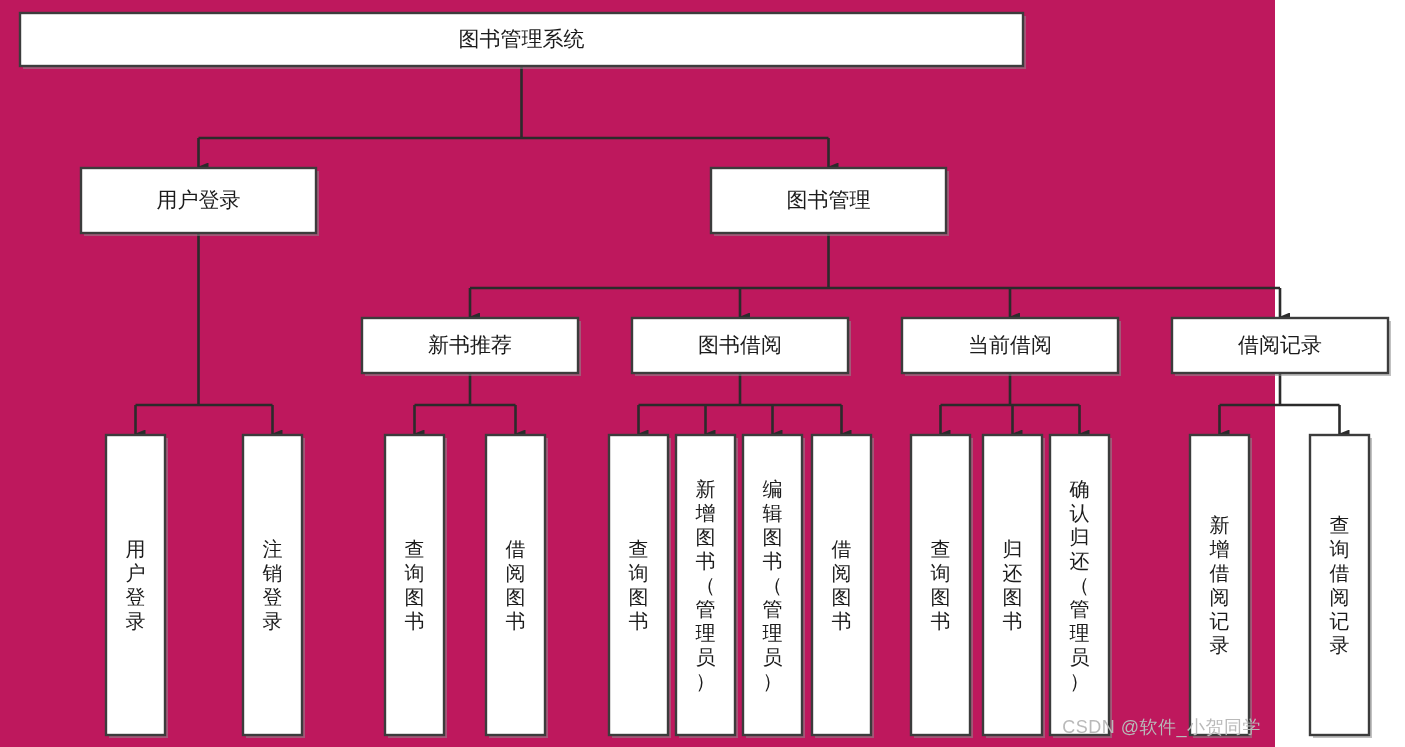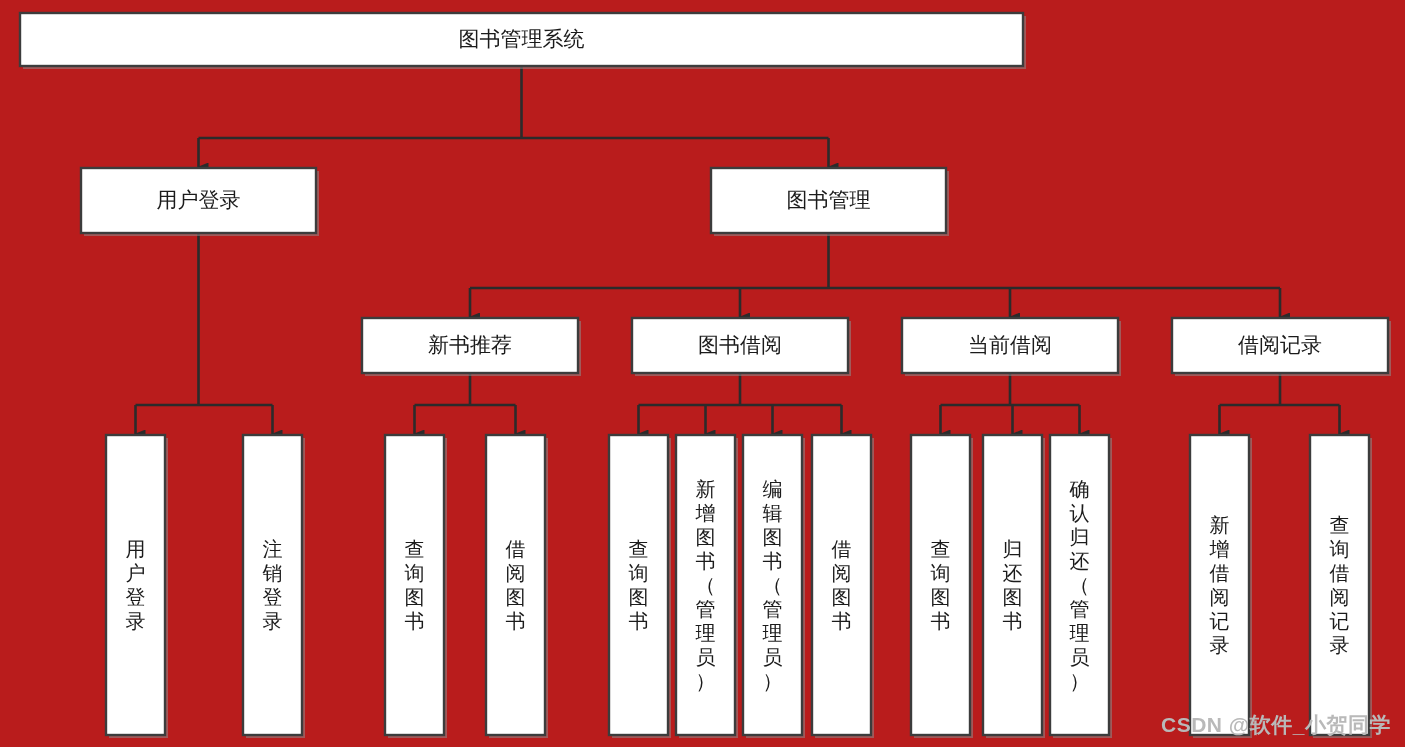--- a/index.html
+++ b/index.html
@@ -10,23 +10,23 @@
   }
   body {
     width: 1405px;
     height: 747px;
     font-family: "Liberation Sans", "DejaVu Sans", sans-serif;
     overflow: hidden;
     position: relative;
   }
   #diagram-root {
     position: relative;
-    width: 1405px;
+    width: 1275px;
     height: 747px;
-    background: #b91c1c;
+    background: #be185d;
   }
   svg.diagram-canvas {
     position: absolute;
     left: 0;
     top: 0;
     width: 1405px;
     height: 747px;
     display: block;
   }
   .node-box {
@@ -55,26 +55,25 @@
     font-family: "Liberation Sans", "DejaVu Sans", sans-serif;
     font-size: 20px;
     fill: #1b1b1b;
     text-anchor: middle;
   }
   .watermark-text {
     position: absolute;
     right: 14px;
     bottom: 8px;
     font-family: "Liberation Sans", "DejaVu Sans", sans-serif;
-    font-size: 21px;
+    font-size: 18px;
     color: #b9b9b9;
     letter-spacing: 0.5px;
     white-space: nowrap;
     user-select: none;
-    font-weight: bold;
   }
 </style>
 </head>
 <body>
 
 <div id="diagram-root">
 
   <svg class="diagram-canvas" viewBox="0 0 1405 747" xmlns="http://www.w3.org/2000/svg">
     <defs>
       <marker id="arrowhead" markerWidth="9" markerHeight="11" refX="4.5" refY="10" orient="auto" markerUnits="userSpaceOnUse">

